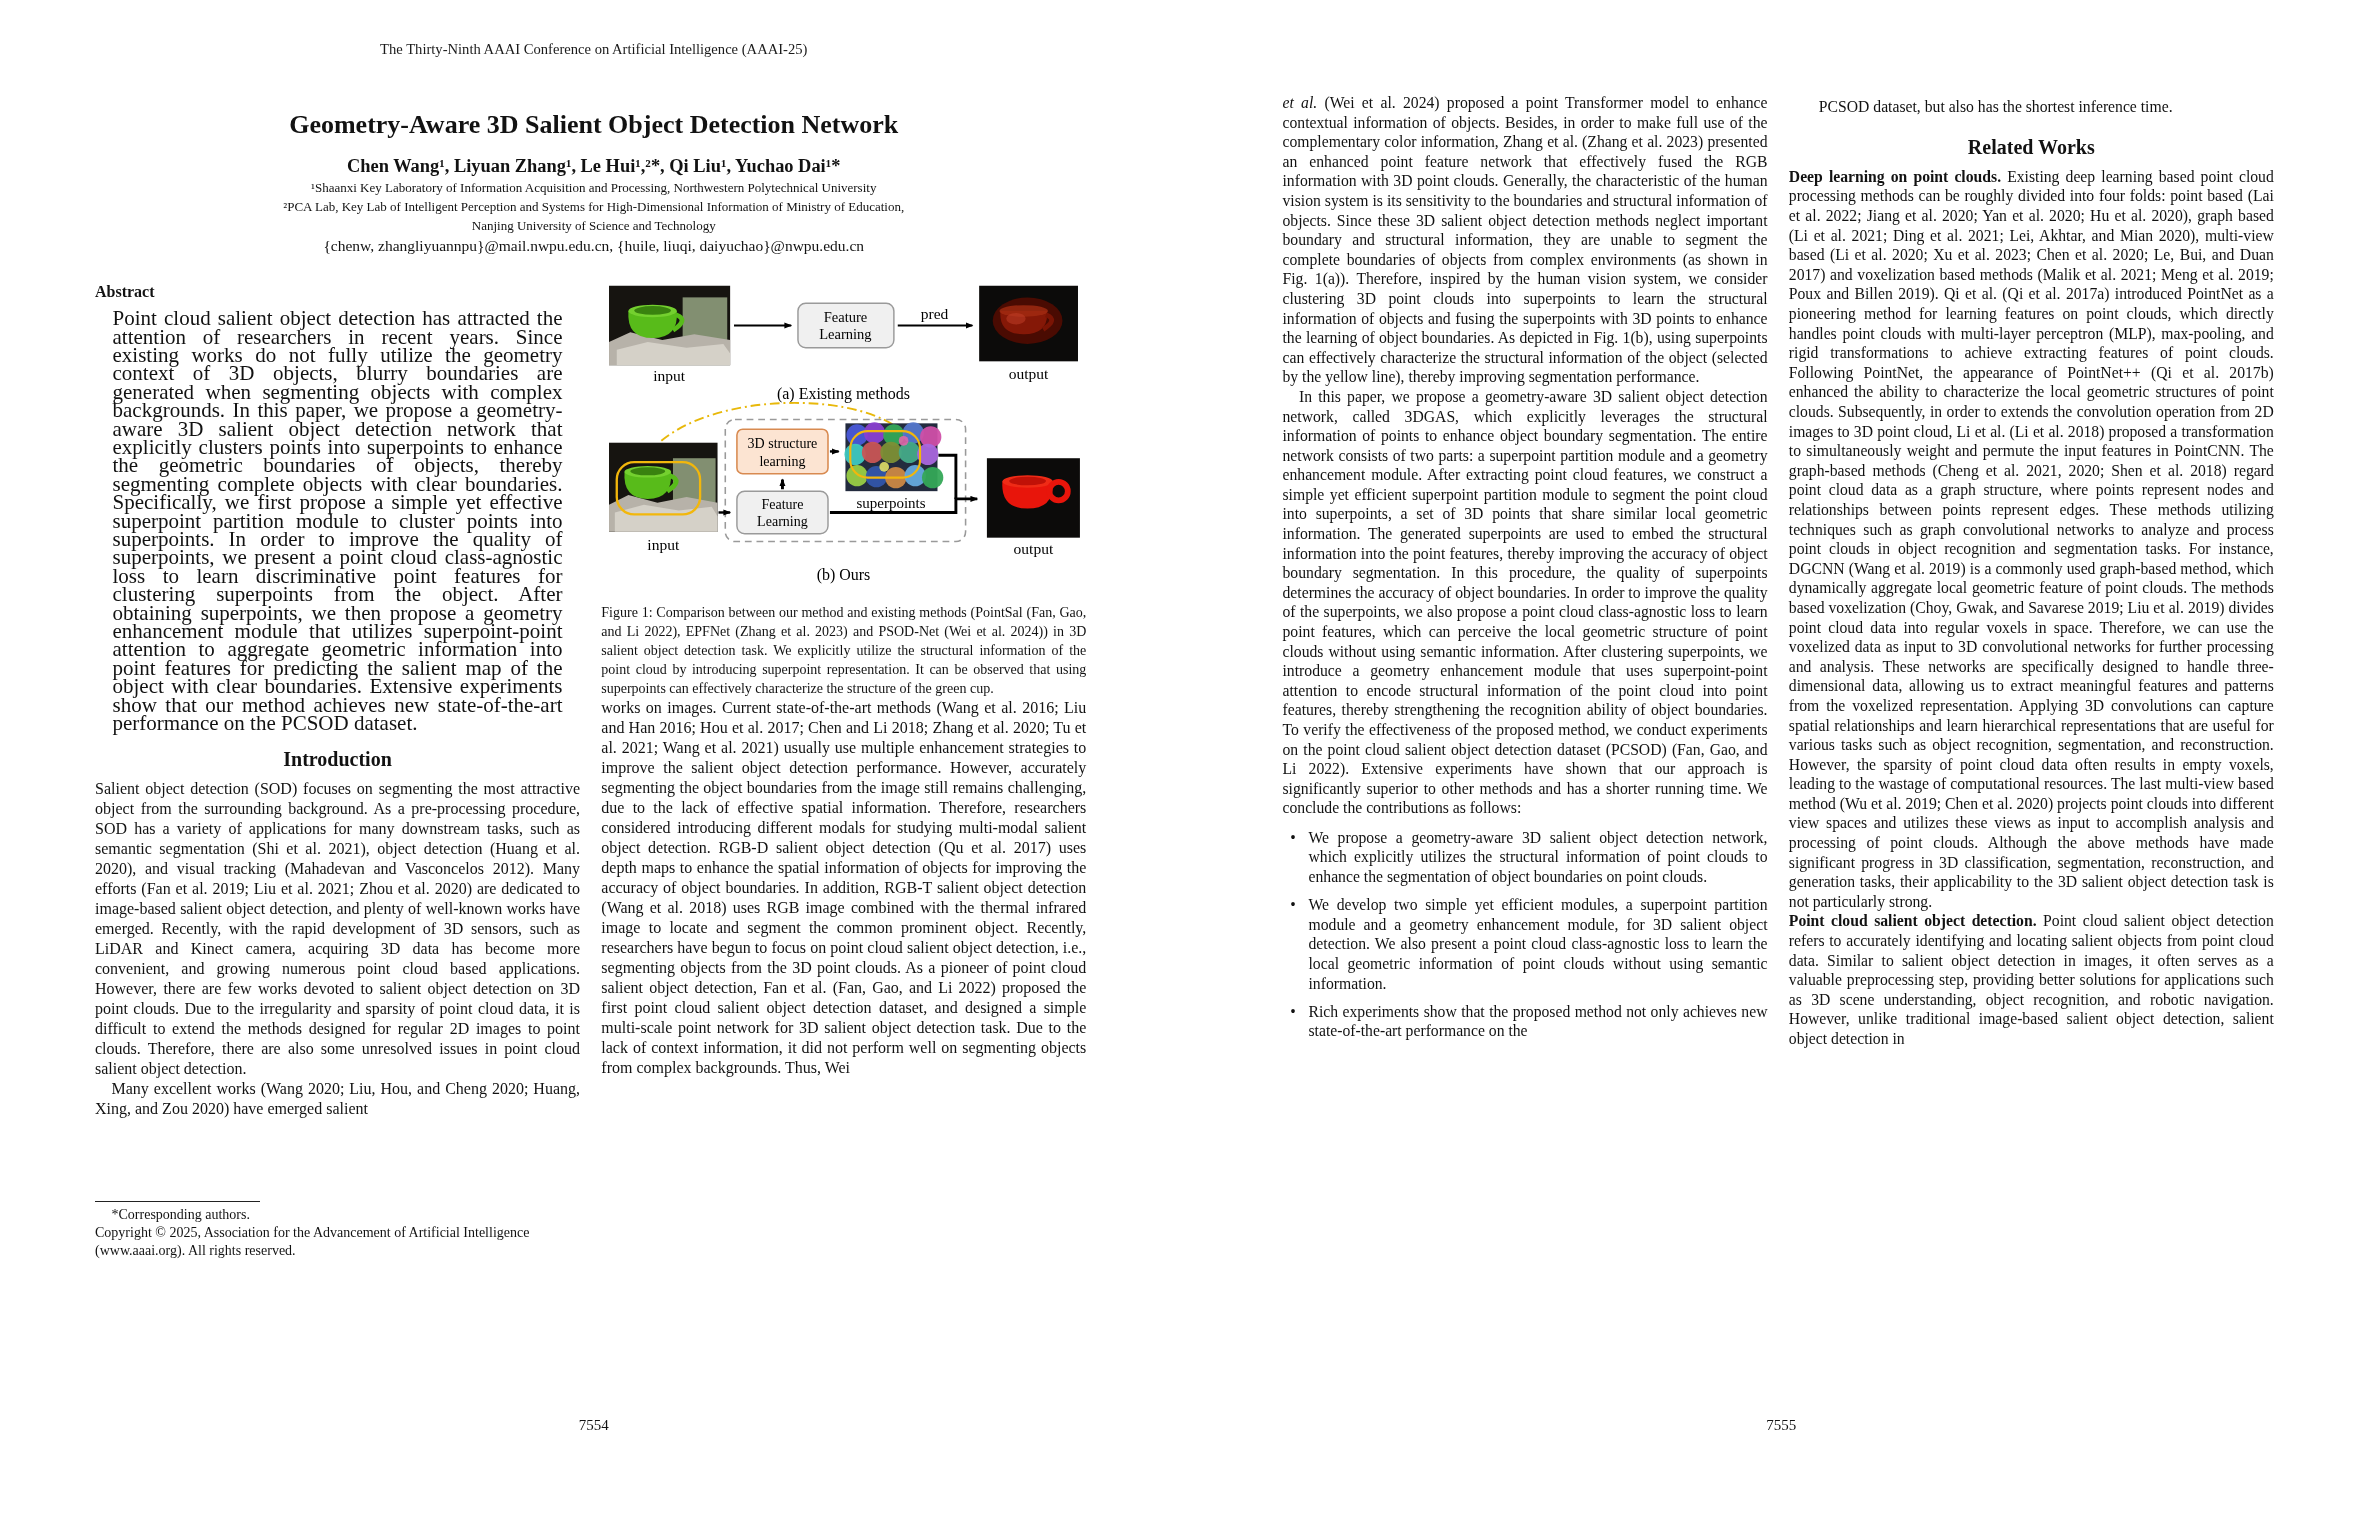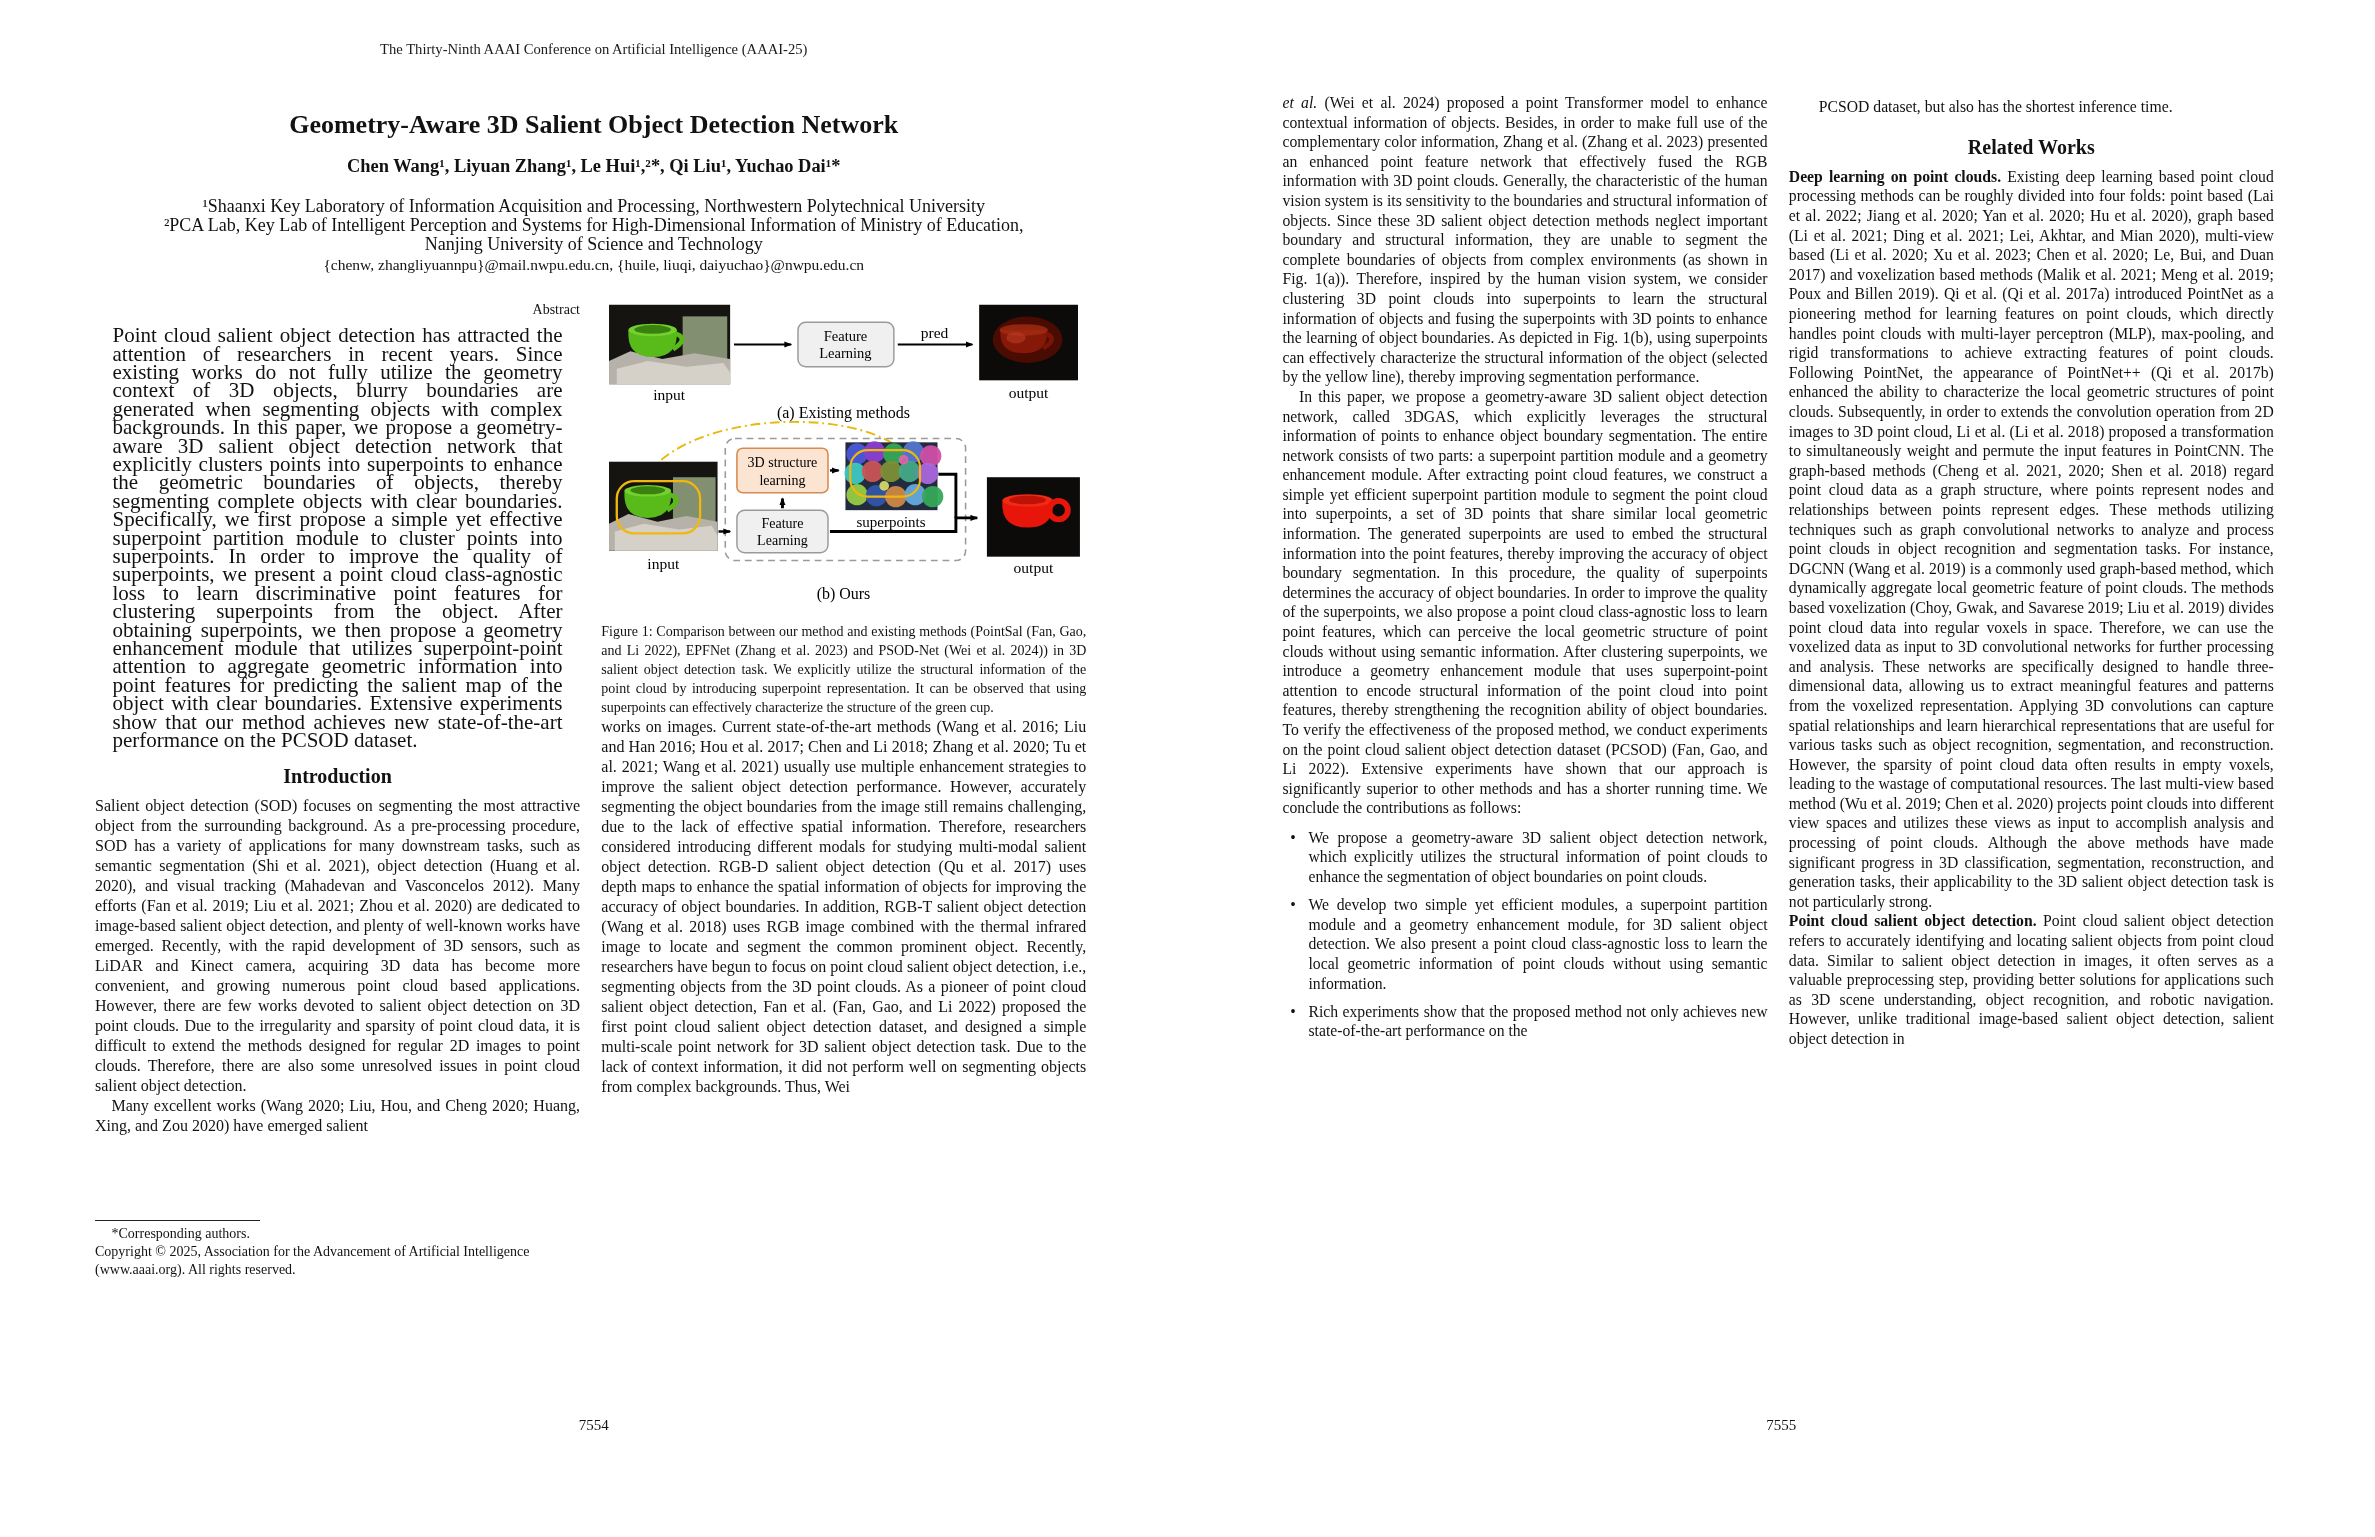--- a/index.html
+++ b/index.html
@@ -3,29 +3,29 @@
 <meta charset="utf-8">
 <style>
   html,body { margin:0; padding:0; background:#ffffff; }
   body { width:2375px; height:1537px; font-family:"Liberation Serif","DejaVu Serif",serif; color:#121212; }
   .spread { display:flex; width:2375px; height:1305px; }
   .page { width:1188px; height:1537px; position:relative; overflow:hidden; }
 
   .conf-header { margin-top:41px; text-align:center; font-size:14.6px; color:#1a1a1a; }
   .title { margin-top:52px; text-align:center; font-size:26px; font-weight:bold; }
   .authors { margin-top:15.5px; text-align:center; font-size:18.4px; font-weight:bold; }
-  .affils { margin-top:20px; text-align:center; font-size:18px; line-height:19px; }
+  .affils { margin-top:1px; text-align:center; font-size:13px; line-height:19px; }
   .emails { text-align:center; font-size:15.5px; margin-top:2px; }
 
   .cols { display:flex; gap:21.3px; padding:0 95px; }
   .page1 .cols { margin-top:23px; height:982px; }
   .page2 .cols { margin-top:93px; }
   .col { width:485px; display:flex; flex-direction:column; }
 
-  .abstract-head { text-align:right; font-weight:normal; font-size:14px; margin:5.8px 0 7.8px 0; }
+  .abstract-head { text-align:left; font-weight:bold; font-size:16px; margin:5.8px 0 7.8px 0; }
   .abstract-text { font-size:21px; line-height:18.4px; text-align:justify; padding:0 17.5px; }
   .sec-head { text-align:center; font-weight:bold; font-size:20px; margin:15.5px 0 7.8px 0; }
   .body-p { font-size:16px; line-height:20px; text-align:justify; }
   .page2 .body-p { font-size:15.7px; line-height:19.6px; }
   .indent { text-indent:16.5px; }
   .mt { margin-top:1.9px; }
 
   .footnote { margin-top:auto; font-size:14px; line-height:17.7px; }
   .footnote-rule { width:165px; border-top:1.4px solid #222; margin-bottom:4.9px; }
   .fn-corr { text-indent:16.5px; }

